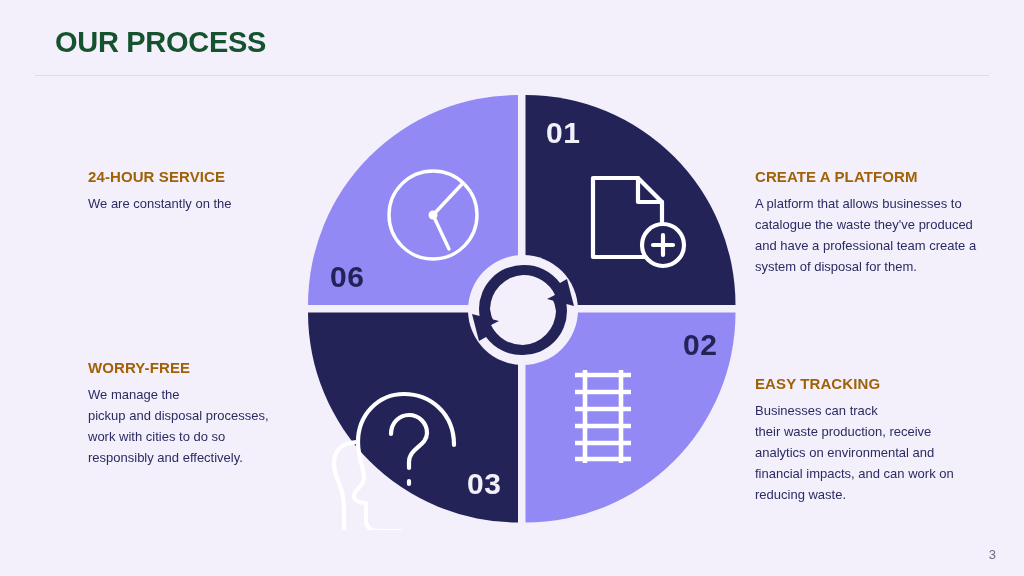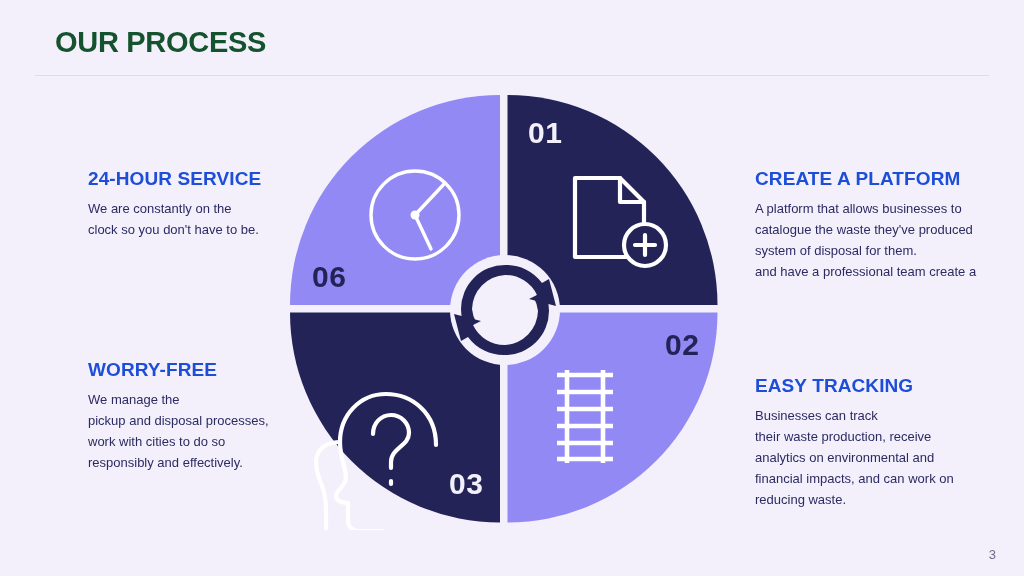--- a/index.html
+++ b/index.html
@@ -44,43 +44,43 @@
     height: 1px;
     background: #dedaea;
   }
 
   
   .block {
     position: absolute;
     width: 240px;
   }
   .block-title {
-    font-size: 19px;
+    font-size: 15px;
     font-weight: bold;
     letter-spacing: 0.1px;
-    color: #1d4ed8;
+    color: #a16207;
     margin-bottom: 8px;
     white-space: nowrap;
   }
   .block-body {
     font-size: 13px;
     line-height: 1.62;
     color: #2b2b62;
   }
   .block-body div { white-space: nowrap; }
 
   #block-q4 { left: 88px;  top: 168px; }
   #block-q3 { left: 88px;  top: 359px; }
   #block-q1 { left: 755px; top: 168px; width: 245px; }
   #block-q2 { left: 755px; top: 375px; width: 245px; }
 
   
   .wheel {
     position: absolute;
-    left: 290px;
+    left: 308px;
     top: 90px;
     width: 430px;
     height: 440px;
   }
   .wheel svg { display: block; }
 
   .quad-num {
     position: absolute;
     font-size: 30px;
     font-weight: bold;
@@ -108,41 +108,40 @@
 
 <div class="slide">
 
   <div class="page-title">OUR PROCESS</div>
   <div class="title-rule"></div>
 
   <div class="block" id="block-q4">
     <div class="block-title">24-HOUR SERVICE</div>
     <div class="block-body">
       <div>We are constantly on the</div>
-      <div>clock so you don't have to be.</div>
     </div>
   </div>
 
   <div class="block" id="block-q3">
     <div class="block-title">WORRY-FREE</div>
     <div class="block-body">
       <div>We manage the</div>
       <div>pickup and disposal processes,</div>
       <div>work with cities to do so</div>
       <div>responsibly and effectively.</div>
     </div>
   </div>
 
   <div class="block" id="block-q1">
     <div class="block-title">CREATE A PLATFORM</div>
     <div class="block-body">
       <div>A platform that allows businesses to</div>
       <div>catalogue the waste they've produced</div>
+      <div>and have a professional team create a</div>
       <div>system of disposal for them.</div>
-      <div>and have a professional team create a</div>
     </div>
   </div>
 
   <div class="block" id="block-q2">
     <div class="block-title">EASY TRACKING</div>
     <div class="block-body">
       <div>Businesses can track</div>
       <div>their waste production, receive</div>
       <div>analytics on environmental and</div>
       <div>financial impacts, and can work on</div>

